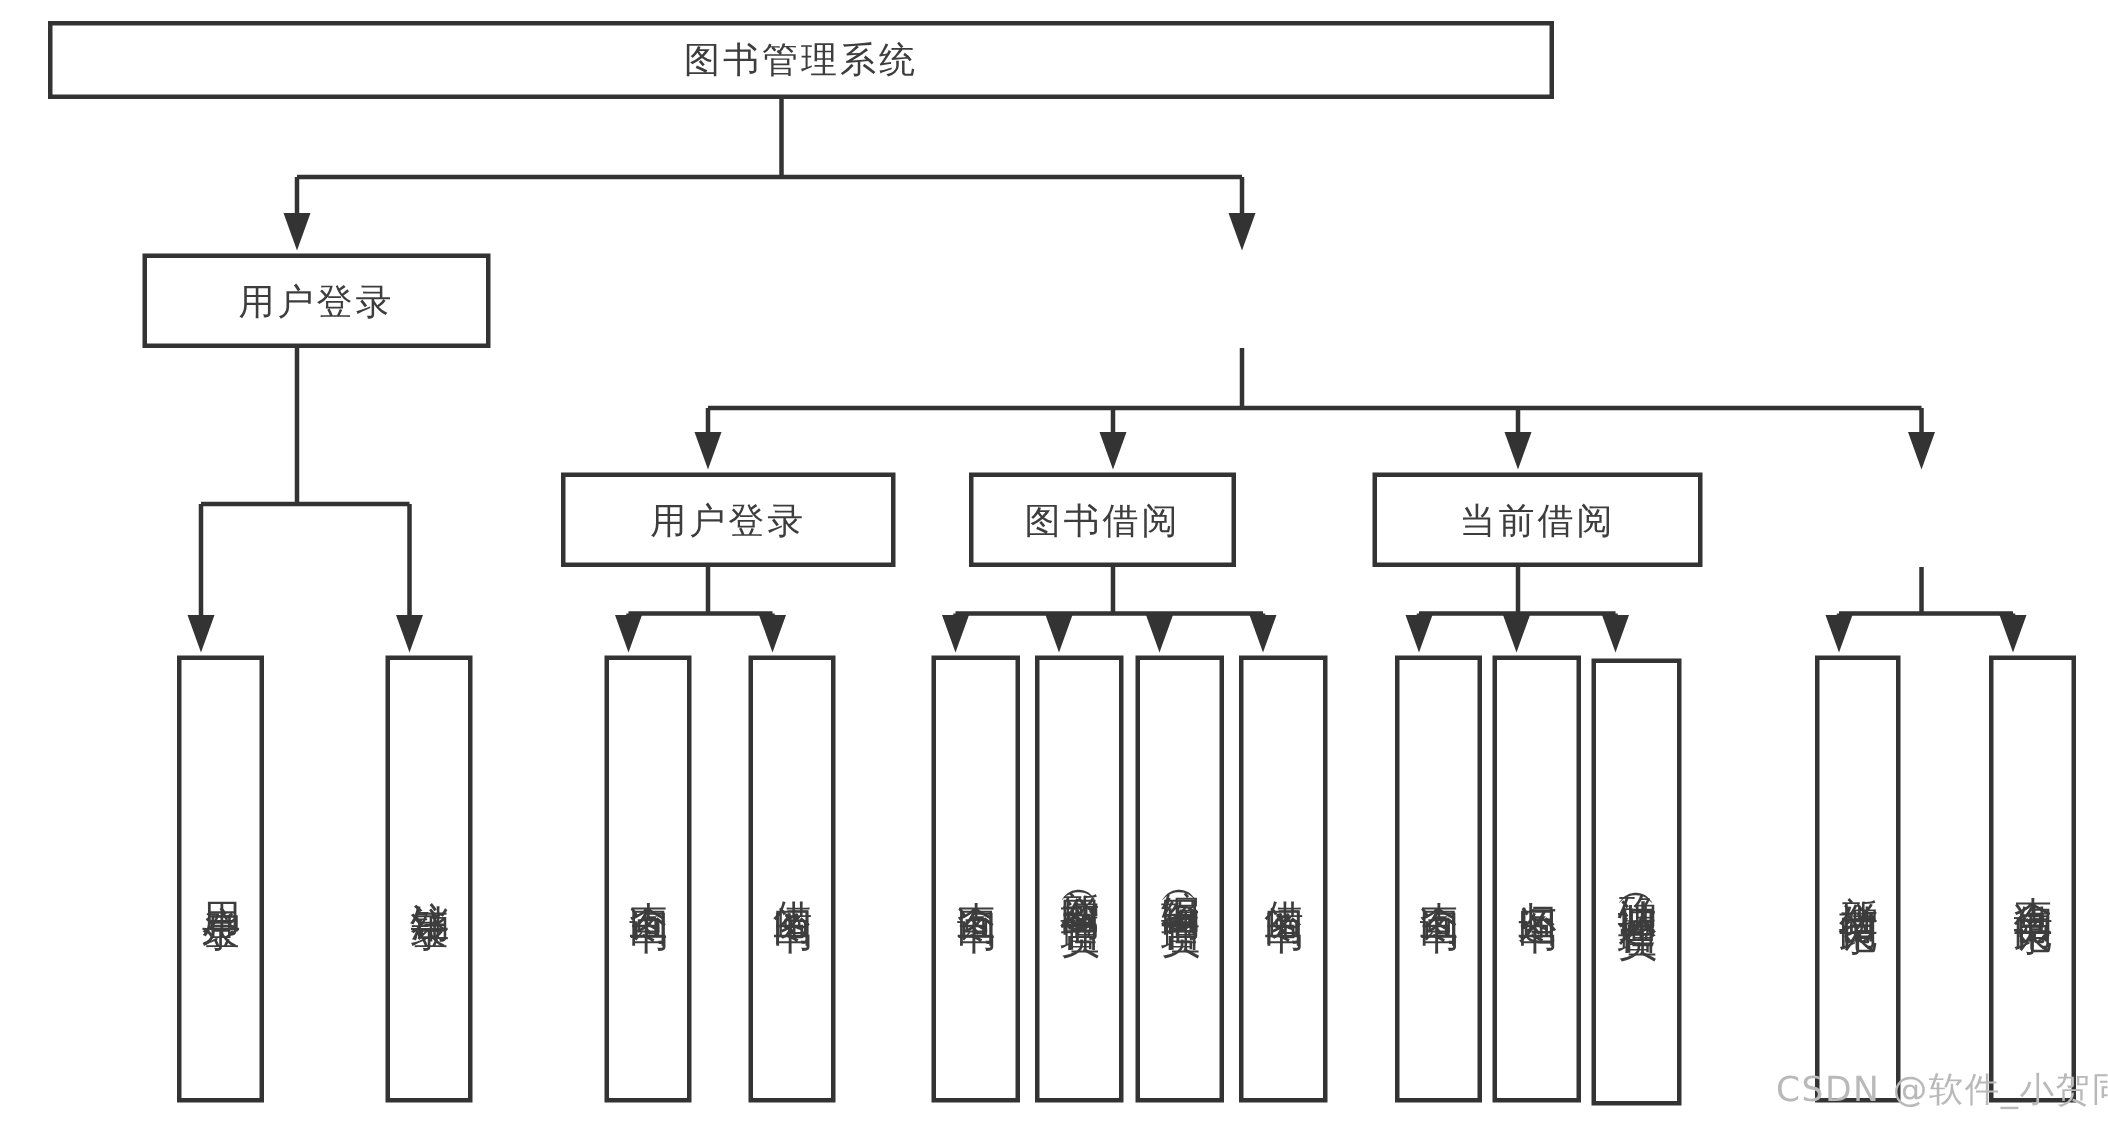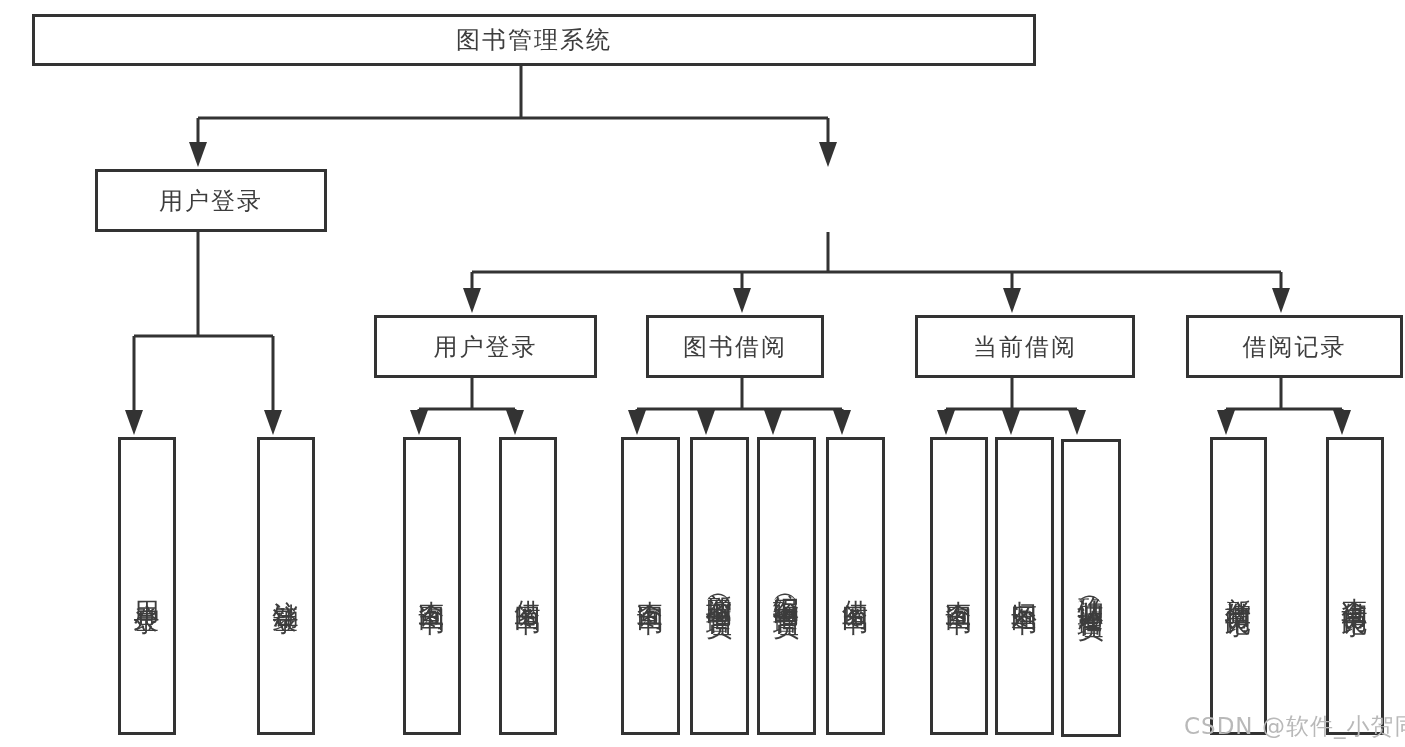--- a/index.html
+++ b/index.html
@@ -109,21 +109,20 @@
     </g>
   </svg>
 
   <div class="box" style="left:19px; top:14px; width:1004px; height:52px;">图书管理系统</div>
 
   <div class="box" style="left:82px; top:169px; width:232px; height:63px;">用户登录</div>
 
   <div class="box" style="left:361px; top:315px; width:223px; height:63px;">用户登录</div>
   <div class="box" style="left:633px; top:315px; width:178px; height:63px;">图书借阅</div>
   <div class="box" style="left:902px; top:315px; width:220px; height:63px;">当前借阅</div>
-  <div class="box" style="left:1173px; top:315px; width:217px; height:63px;">借阅记录</div>
 
   <div class="box vbox" style="left:105px; top:437px; width:58px; height:298px;">用户登录</div>
   <div class="box vbox" style="left:244px; top:437px; width:58px; height:298px;">注销登录</div>
 
   <div class="box vbox" style="left:390px; top:437px; width:58px; height:298px;">查询图书</div>
   <div class="box vbox" style="left:486px; top:437px; width:58px; height:298px;">借阅图书</div>
 
   <div class="box vbox" style="left:608px; top:437px; width:59px; height:298px;">查询图书</div>
   <div class="box vbox" style="left:677px; top:437px; width:59px; height:298px;">新增图书（管理员）</div>
   <div class="box vbox" style="left:744px; top:437px; width:59px; height:298px;">编辑图书（管理员）</div>

